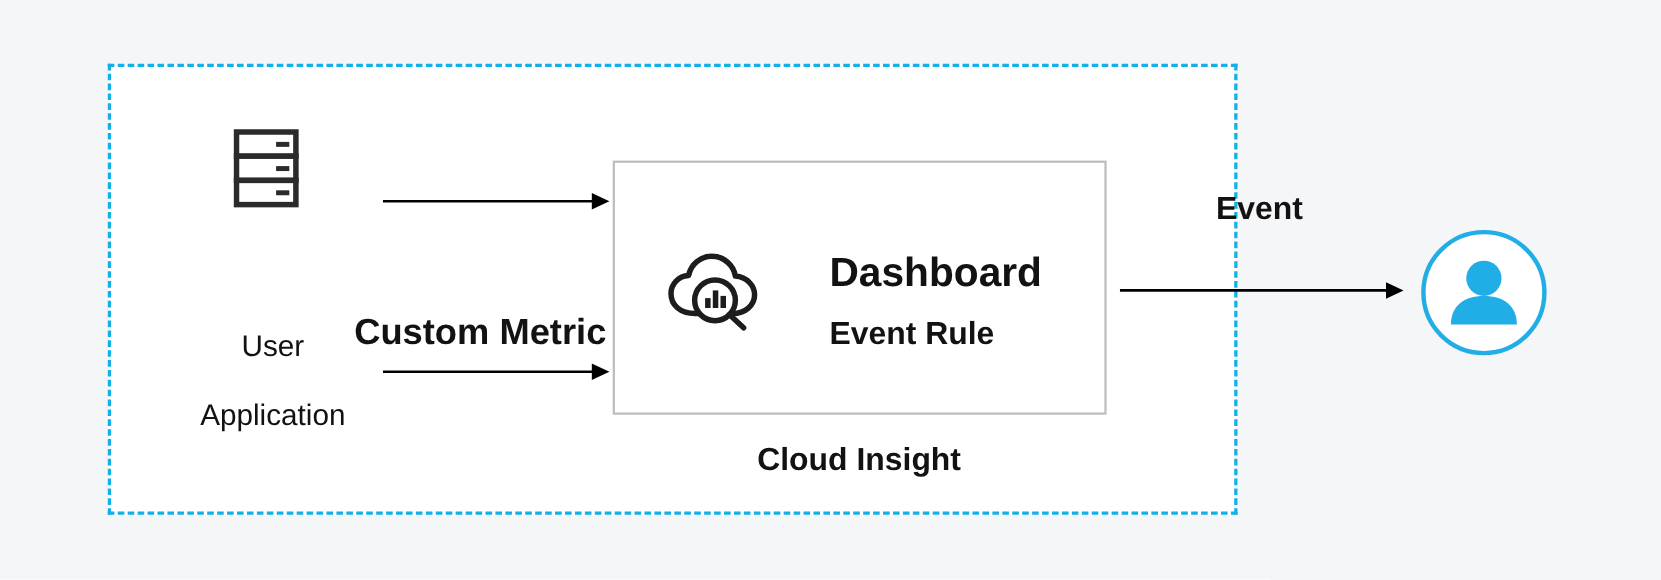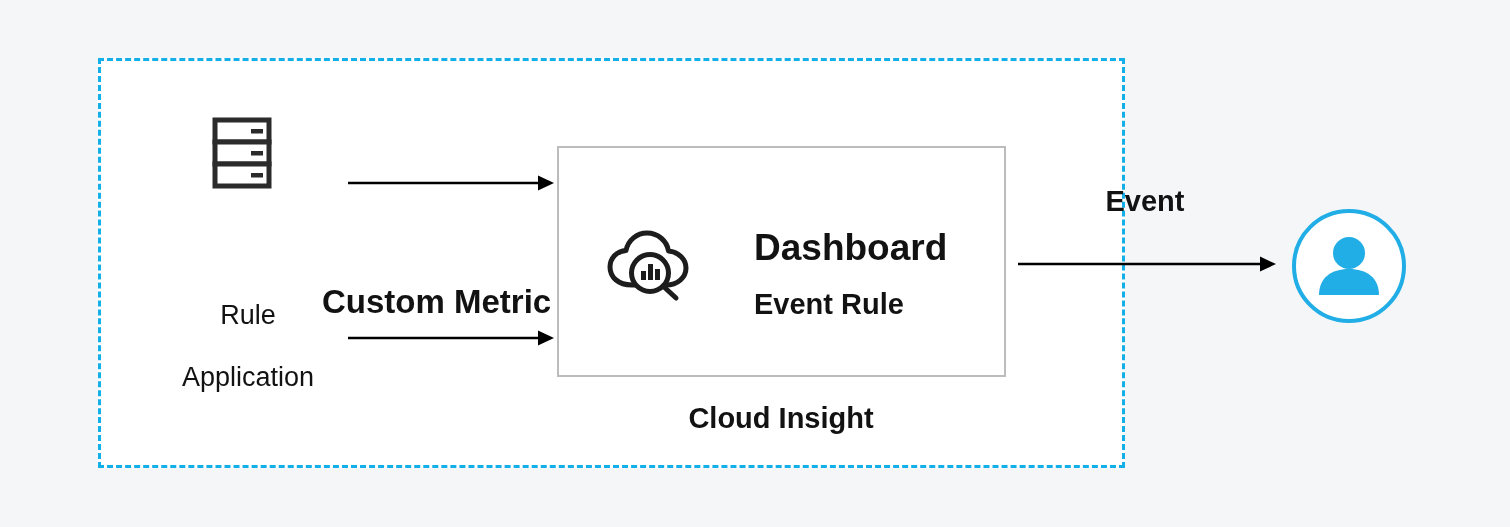--- a/index.html
+++ b/index.html
@@ -90,21 +90,21 @@
   <svg id="server-icon" viewBox="0 0 60 74" xmlns="http://www.w3.org/2000/svg">
     <rect x="3" y="3" width="54" height="22" fill="#ffffff" stroke="#2b2b2b" stroke-width="5"></rect>
     <rect x="3" y="25" width="54" height="22" fill="#ffffff" stroke="#2b2b2b" stroke-width="5"></rect>
     <rect x="3" y="47" width="54" height="22" fill="#ffffff" stroke="#2b2b2b" stroke-width="5"></rect>
     <rect x="39" y="12" width="12" height="4.5" fill="#2b2b2b"></rect>
     <rect x="39" y="34" width="12" height="4.5" fill="#2b2b2b"></rect>
     <rect x="39" y="56" width="12" height="4.5" fill="#2b2b2b"></rect>
   </svg>
 
 
-  <div class="txt normal center" style="left:162px; top:300px; width:172px; font-size:27px;">Rule</div>
+  <div class="txt normal center" style="left:162px; top:300px; width:172px; font-size:27px;">User</div>
   <div class="txt normal center" style="left:152px; top:338px; width:192px; font-size:27px;margin-top:24px;">Application</div>
 
   <svg class="arrow" style="left:348px; top:172px; width:206px; height:22px;" viewBox="0 0 206 22" xmlns="http://www.w3.org/2000/svg">
     <line x1="0" y1="11" x2="192" y2="11" stroke="#000000" stroke-width="2.4"></line>
     <polygon points="190,3.5 206,11 190,18.5" fill="#000000"></polygon>
   </svg>
 
   <div class="txt bold" style="left:322px; top:283px; font-size:33px;">Custom Metric</div>
   <svg class="arrow" style="left:348px; top:327px; width:206px; height:22px;" viewBox="0 0 206 22" xmlns="http://www.w3.org/2000/svg">
     <line x1="0" y1="11" x2="192" y2="11" stroke="#000000" stroke-width="2.4"></line>
@@ -121,21 +121,21 @@
     <rect x="35" y="45" width="5" height="9" fill="#1d1d1d"></rect>
     <rect x="42" y="38" width="5" height="16" fill="#1d1d1d"></rect>
     <rect x="49" y="43" width="5" height="11" fill="#1d1d1d"></rect>
   </svg>
 
   <div class="txt semi" style="left:754px; top:226px; font-size:37px;">Dashboard</div>
   <div class="txt semi center" style="left:631px; top:401px; width:300px; font-size:29px;">Cloud Insight</div>
 
   <div class="txt semi" style="left:754px; top:287px; font-size:29px;">Event Rule</div>
 
-  <div class="txt bold center" style="left:1040px; top:184px; width:210px; font-size:29px;">Event</div>
+  <div class="txt bold center" style="left:1040px; top:173px; width:210px; font-size:29px;">Event</div>
   <svg class="arrow" style="left:1018px; top:253px; width:258px; height:22px;" viewBox="0 0 258 22" xmlns="http://www.w3.org/2000/svg">
     <line x1="0" y1="11" x2="244" y2="11" stroke="#000000" stroke-width="2.4"></line>
     <polygon points="242,3.5 258,11 242,18.5" fill="#000000"></polygon>
   </svg>
 
   <svg id="avatar" viewBox="0 0 118 118" xmlns="http://www.w3.org/2000/svg">
     <circle cx="59" cy="59" r="55" fill="#ffffff" stroke="#21ade5" stroke-width="4"></circle>
     <circle cx="59" cy="46" r="16" fill="#21ade5"></circle>
     <path d="M29 88 C29 71 41 62 59 62 C77 62 89 71 89 88 Z" fill="#21ade5"></path>
   </svg>

